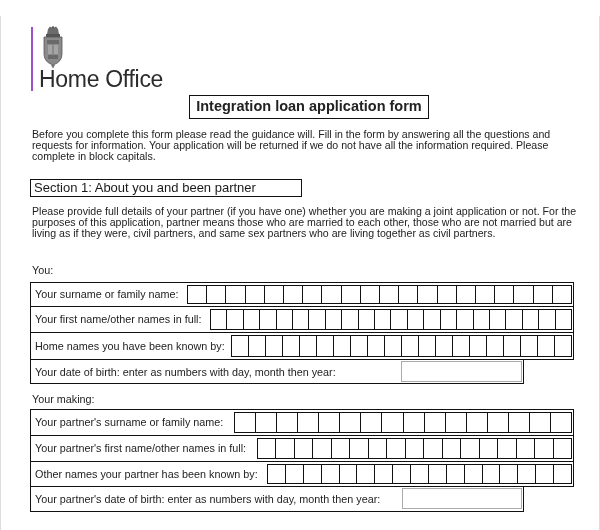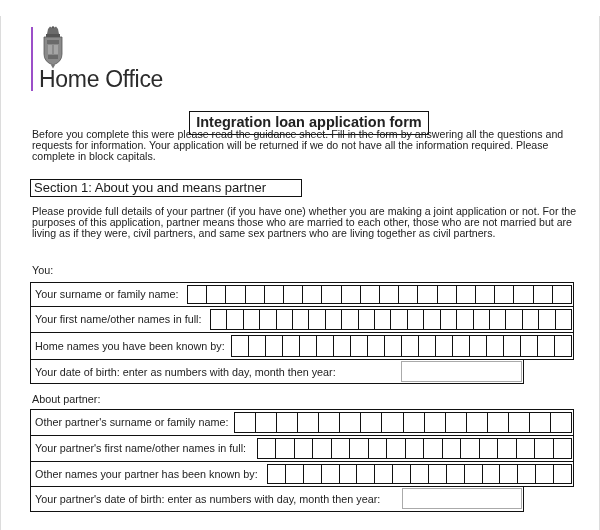--- a/index.html
+++ b/index.html
@@ -4,21 +4,21 @@
 <style>
   html, body { margin:0; padding:0; }
   body { width:600px; height:530px; background:#fff; position:relative; overflow:hidden;
          font-family:"Liberation Sans", sans-serif; color:#1a1a1a; }
   .page { position:absolute; left:0; top:16px; width:598px; height:528px; border:1px solid #dcdcdc; border-top:none; }
   .abs { position:absolute; }
   .purple-rule { left:30px; top:11px; width:2px; height:64px; background:#9b4fc8; }
   .crest { left:40px; top:10px; width:24px; height:43px; }
   .logo-text { left:38px; top:50px; font-size:23px; color:#2b2b2b; letter-spacing:-0.3px; white-space:nowrap; }
   .title-box { left:188px; top:79px; width:240px; height:24px; border:1.5px solid #111; box-sizing:border-box;
-               font-weight:bold; font-size:14.5px; line-height:21px; text-align:center; color:#222; white-space:nowrap;margin-top:16px; }
+               font-weight:bold; font-size:14.5px; line-height:21px; text-align:center; color:#222; white-space:nowrap; }
   .para { left:31px; font-size:10.6px; line-height:11px; color:#222; width:555px; }
   .p1 { top:113px; }
   .p2 { top:190px; }
   .section-box { left:29px; top:163px; width:272px; height:18px; border:1.5px solid #111; box-sizing:border-box;
                  font-size:13px; line-height:15px; padding-left:3px; white-space:nowrap; }
   .group-label { left:31px; font-size:10.8px; color:#222; }
   .gl1 { top:248px; }
   .gl2 { top:377px; }
   .row { position:absolute; left:29px; border:1.5px solid #111; box-sizing:border-box; background:#fff; }
   .row-label { position:absolute; left:4px; font-size:10.8px; color:#222; white-space:nowrap; }
@@ -43,23 +43,23 @@
     <rect x="7" y="19" width="4" height="9" fill="#a5a5a5"></rect>
     <rect x="13" y="19" width="4" height="9" fill="#a5a5a5"></rect>
     <rect x="7" y="29" width="10" height="4" fill="#6a6a6a"></rect>
     <path d="M10 39 L12 42.5 L14 39 Z" fill="#777"></path>
   </svg>
 
   <div class="abs logo-text">Home Office</div>
 
   <div class="abs title-box">Integration loan application form</div>
 
-  <div class="abs para p1">Before you complete this were please read the guidance sheet. Fill in the form by answering all the questions and requests for information. Your application will be returned if we do not have all the information required. Please complete in block capitals.</div>
-
-  <div class="abs section-box">Section 1: About you and means partner</div>
+  <div class="abs para p1">Before you complete this form please read the guidance will. Fill in the form by answering all the questions and requests for information. Your application will be returned if we do not have all the information required. Please complete in block capitals.</div>
+
+  <div class="abs section-box">Section 1: About you and been partner</div>
 
   <div class="abs para p2">Please provide full details of your partner (if you have one) whether you are making a joint application or not. For the purposes of this application, partner means those who are married to each other, those who are not married but are living as if they were, civil partners, and same sex partners who are living together as civil partners.</div>
 
   <div class="abs group-label gl1">You:</div>
 
   <div class="row" style="top:266px;width:544px;height:25px;">
     <span class="row-label" style="top:5px;">Your surname or family name:</span>
     <div class="cells" style="left:156px;right:1px;">
       <div class="cell" style="flex:1"></div>
         <div class="cell" style="flex:1"></div>
@@ -136,24 +136,24 @@
         <div class="cell" style="flex:1"></div>
         <div class="cell" style="flex:1"></div>
     </div>
   </div>
 
   <div class="row" style="top:343px;width:494px;height:25px;">
     <span class="row-label" style="top:6px;">Your date of birth: enter as numbers with day, month then year:</span>
     <div class="dob-input" style="left:370px;top:1px;width:121px;height:21px;"></div>
   </div>
 
-  <div class="abs group-label gl2">About partner:</div>
+  <div class="abs group-label gl2">Your making:</div>
 
   <div class="row" style="top:393px;width:544px;height:27px;">
-    <span class="row-label" style="top:6px;">Other partner's surname or family name:</span>
+    <span class="row-label" style="top:6px;">Your partner's surname or family name:</span>
     <div class="cells" style="left:203px;right:1px;">
       <div class="cell" style="flex:1"></div>
         <div class="cell" style="flex:1"></div>
         <div class="cell" style="flex:1"></div>
         <div class="cell" style="flex:1"></div>
         <div class="cell" style="flex:1"></div>
         <div class="cell" style="flex:1"></div>
         <div class="cell" style="flex:1"></div>
         <div class="cell" style="flex:1"></div>
         <div class="cell" style="flex:1"></div>

